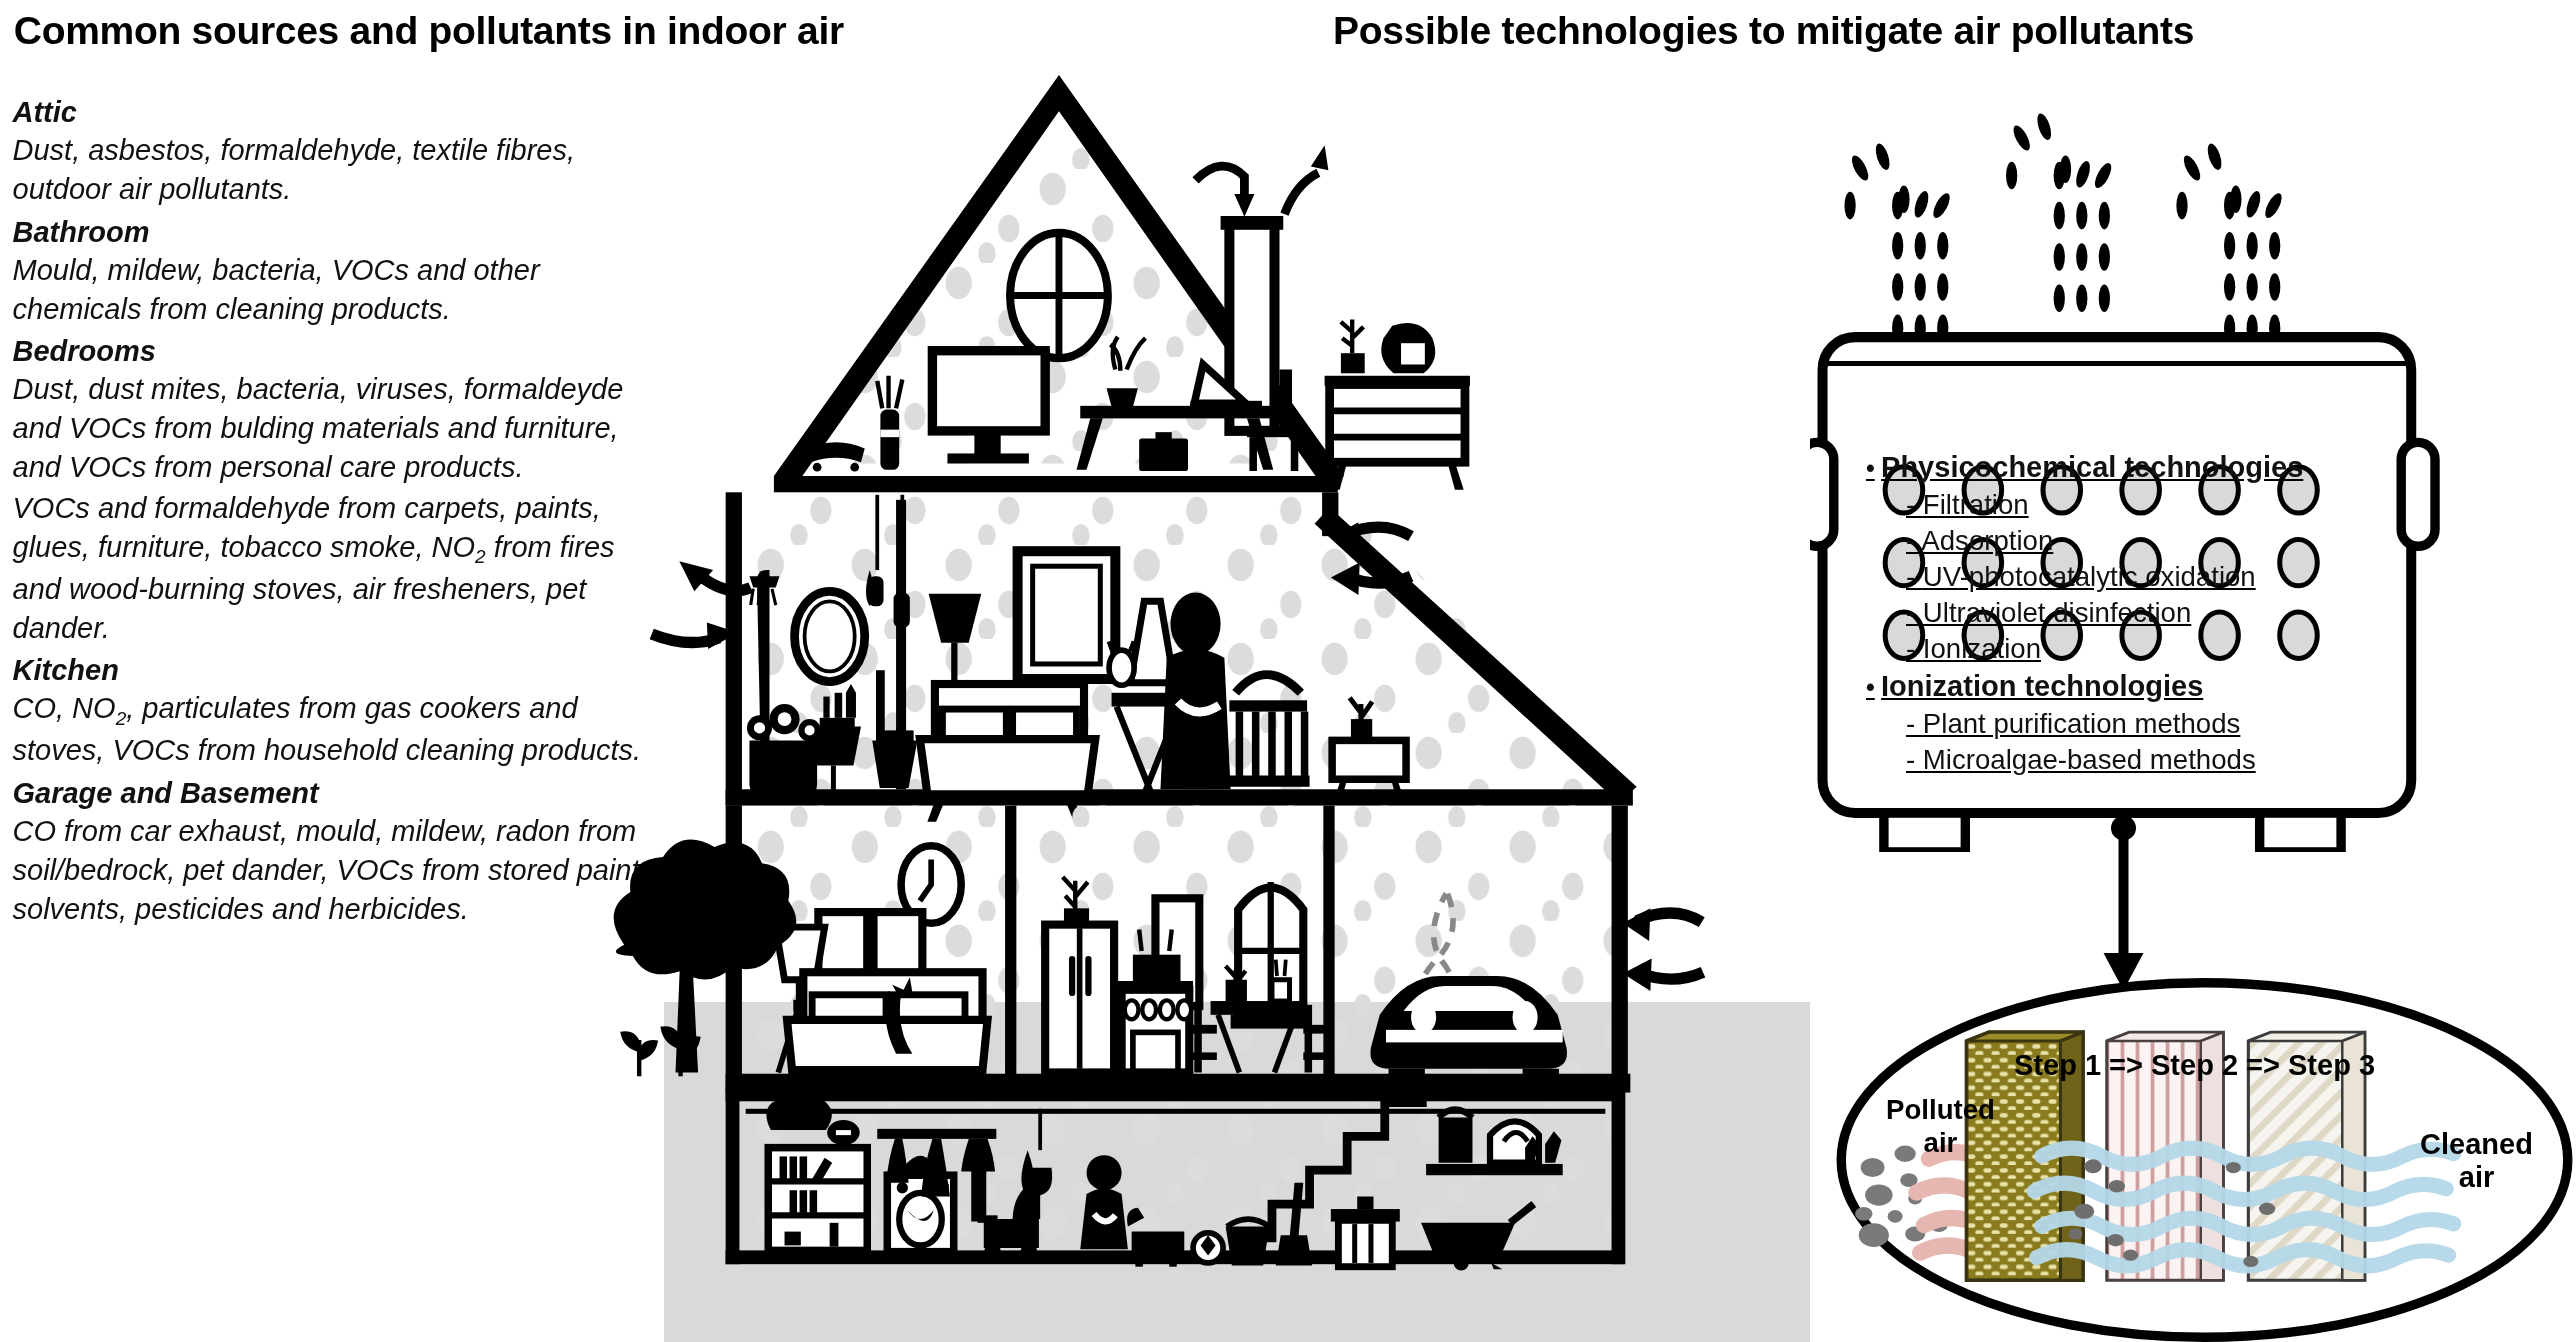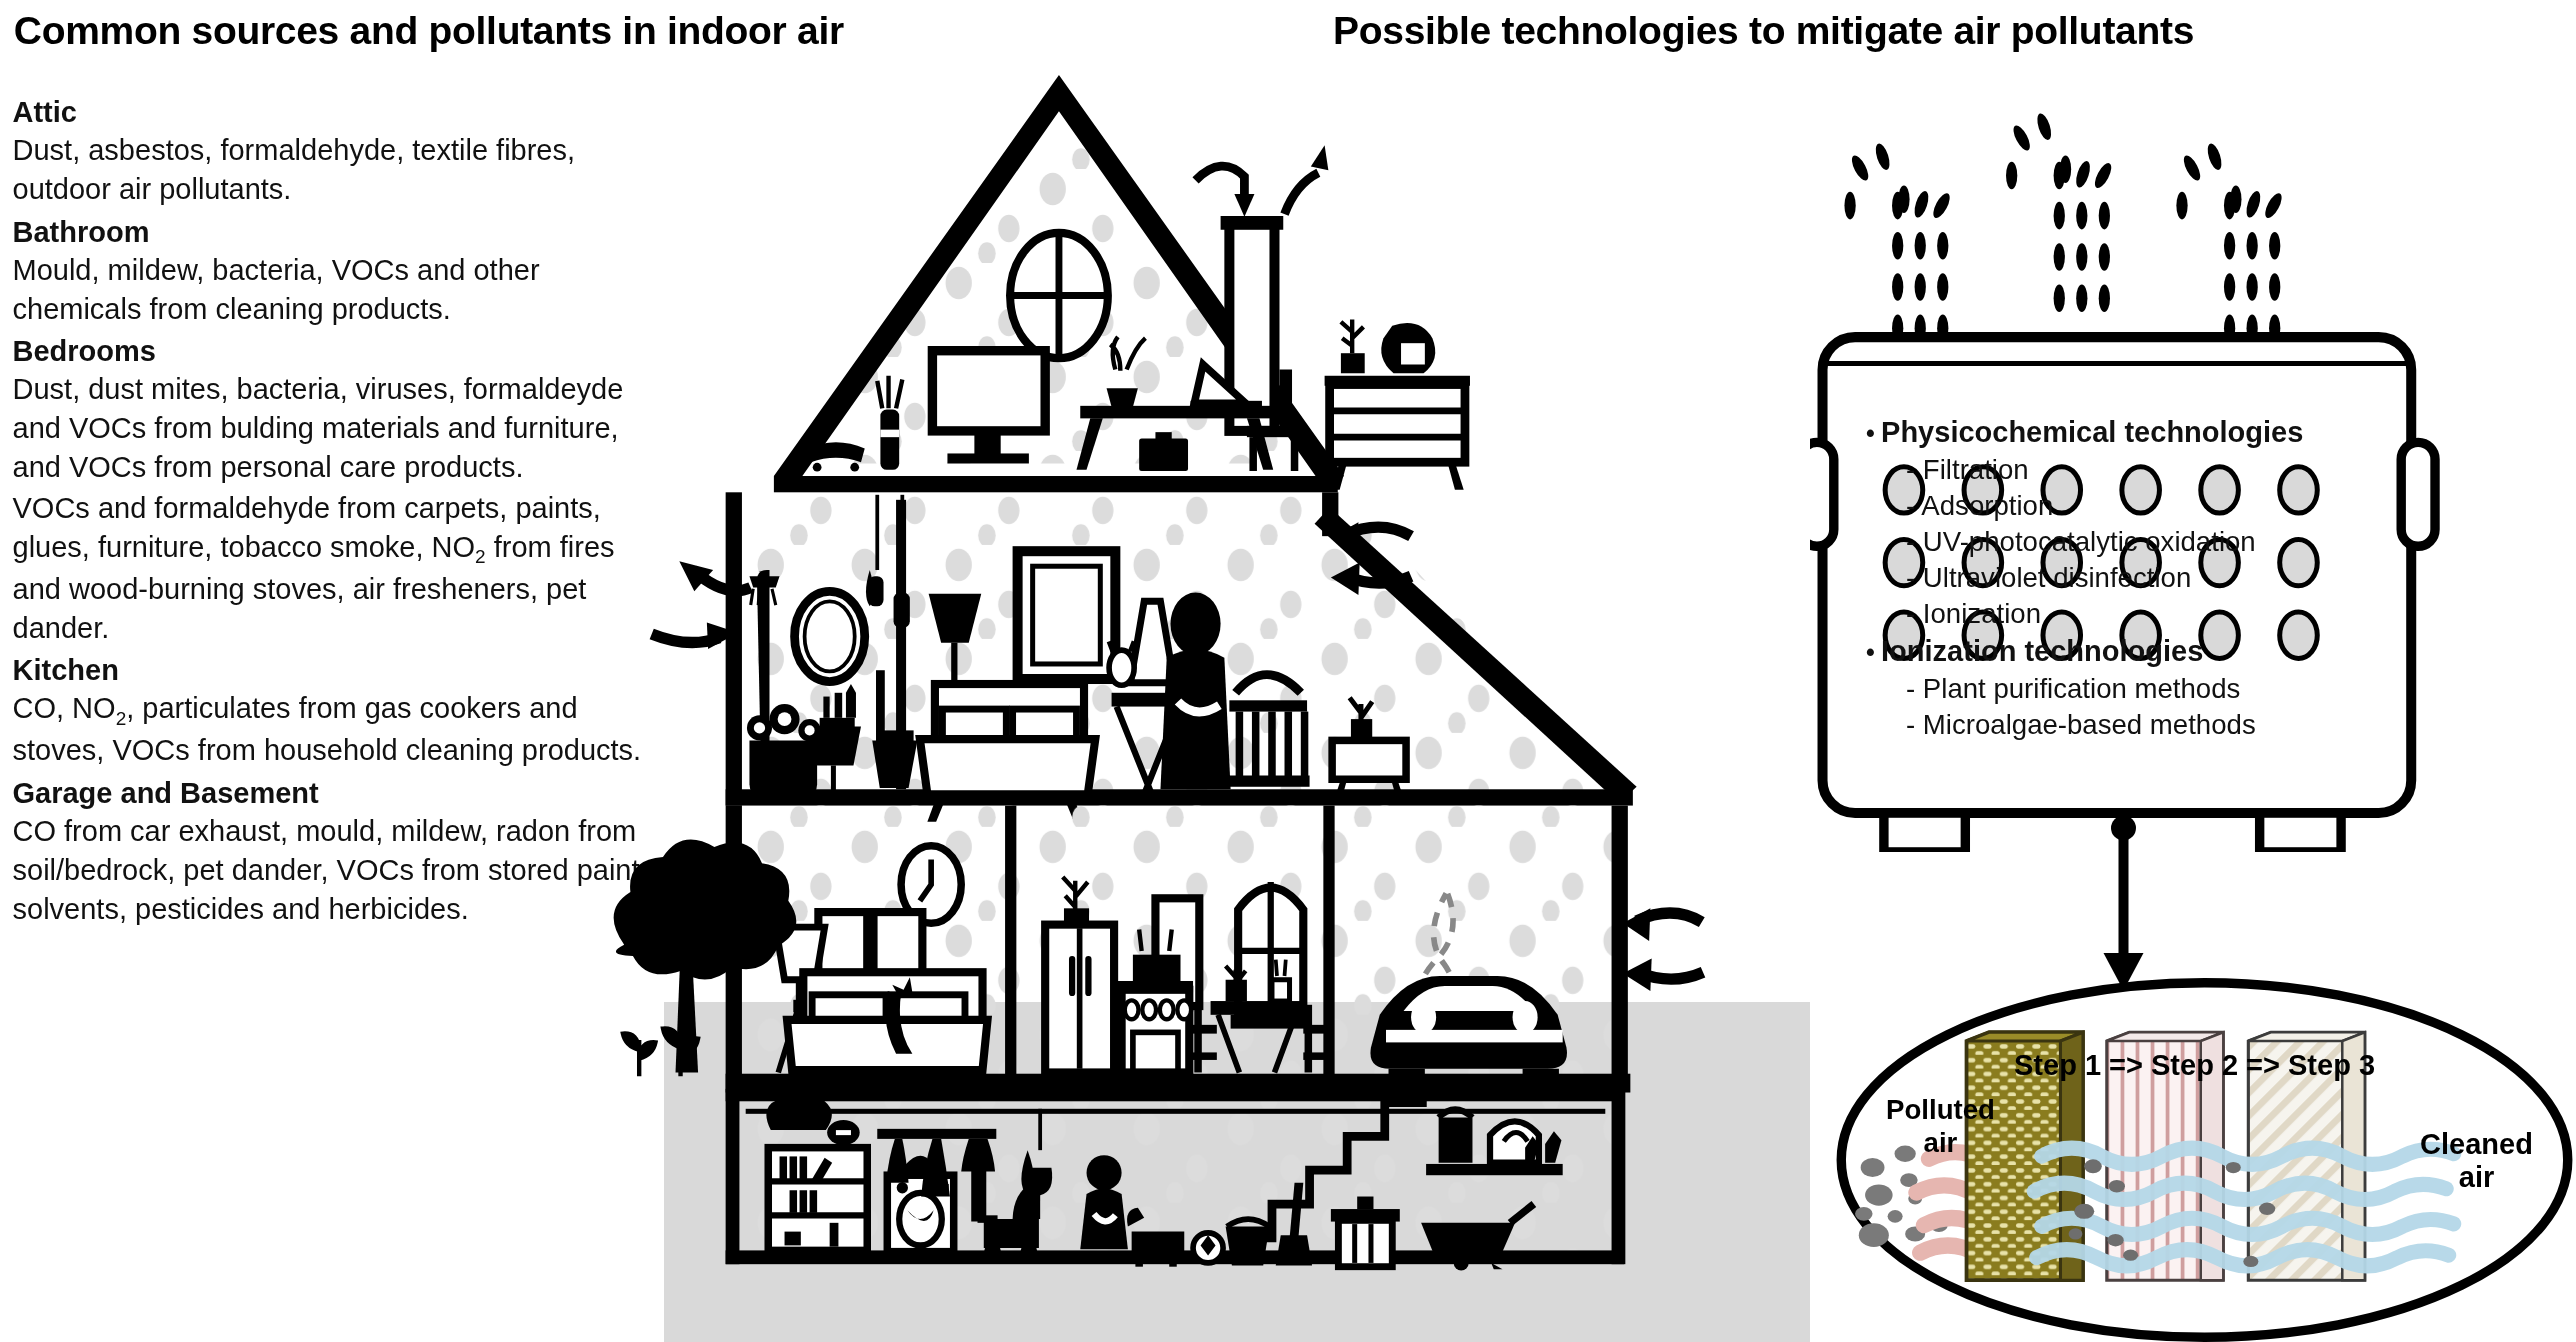--- a/index.html
+++ b/index.html
@@ -21,20 +21,21 @@
     white-space: nowrap;
   }
   #title-left  { left: 13.8px;  top: 8.8px; }
   #title-right { left: 1333px; top: 8.8px; }
 
   
   #left-col {
     position: absolute;
     left: 12.5px; top: 89px;
     width: 651px;
+    font-style: italic;
   }
   .sec-head {
     font-weight: bold;
     font-size: 29px;
     line-height: 38px;
     color: #111;
     margin-top: 3.8px;
   }
   .sec-body {
     font-size: 29px;
@@ -53,22 +54,23 @@
   }
 
   
   #house-svg { position: absolute; left: 564px; top: 75px; }
 
   
   #purifier-svg { position: absolute; left: 1810px; top: 69px; }
 
   #tech-list {
     position: absolute;
-    left: 1866px; top: 413px;
+    left: 1866px; top: 448px;
     width: 683px;
+    text-decoration: underline;
   }
   .tech-cat {
     font-weight: bold;
     font-size: 29px;
     line-height: 38px;
     color: #111;
     white-space: nowrap;
   }
   .tech-cat .bullet { font-size: 25px; margin-right: 6.3px; }
   .tech-sub {

